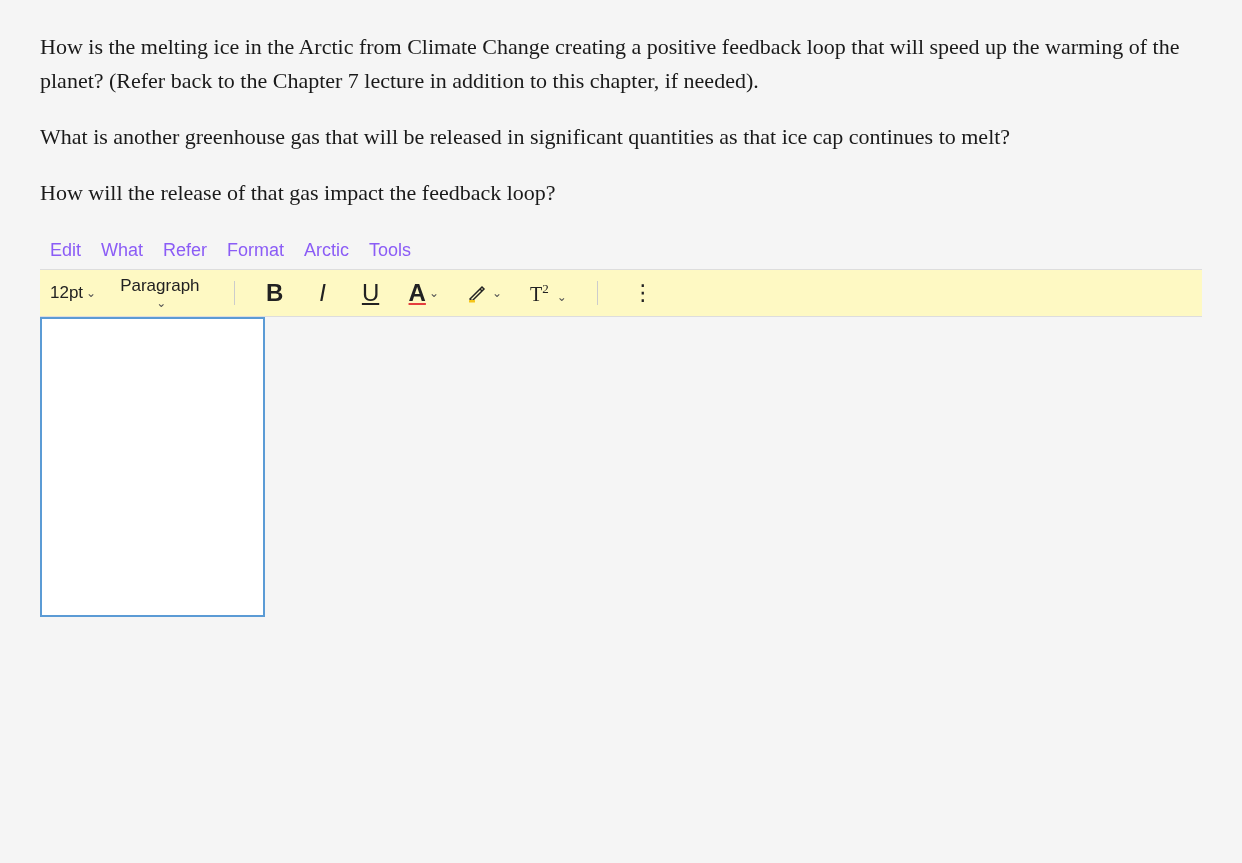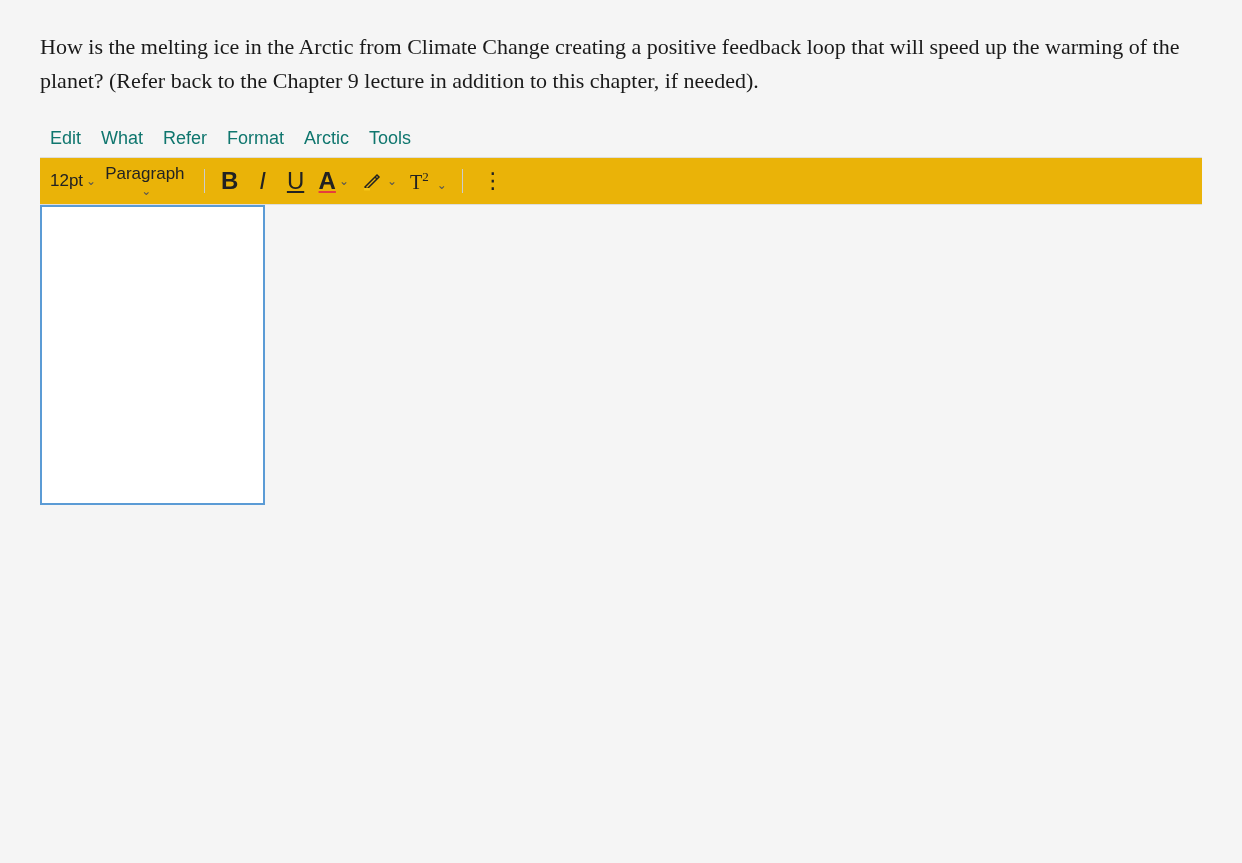--- a/index.html
+++ b/index.html
@@ -45,31 +45,31 @@
       align-items: center;
       gap: 20px;
       padding: 8px 10px;
       font-family: Arial, sans-serif;
       font-size: 18px;
       color: #222;
     }
 
     .menu-item {
       cursor: pointer;
-      color: #0f766e;
+      color: #8b5cf6;
       font-size: 18px;
       font-family: Arial, sans-serif;
     }
 
     .formatting-bar {
       display: flex;
       align-items: center;
-      gap: 5px;
+      gap: 20px;
       padding: 6px 10px;
-      background: #eab308;
+      background: #fef9c3;
       border-top: 1px solid #ddd;
       border-bottom: 1px solid #ddd;
     }
 
     .font-size-selector {
       display: flex;
       align-items: center;
       font-family: Arial, sans-serif;
       font-size: 17px;
       color: #222;
@@ -200,24 +200,30 @@
       background: #f5f5f5;
       border: none;
     }
   </style>
 </head>
 <body>
 
 <div class="page-container">
 
   <div class="question-block">
-    <p class="question-text">How is the melting ice in the Arctic from Climate Change creating a positive feedback loop that will speed up the warming of the planet? (Refer back to the Chapter 9 lecture in addition to this chapter, if needed).</p>
-  </div>
-
-
+    <p class="question-text">How is the melting ice in the Arctic from Climate Change creating a positive feedback loop that will speed up the warming of the planet? (Refer back to the Chapter 7 lecture in addition to this chapter, if needed).</p>
+  </div>
+
+  <div class="question-block">
+    <p class="question-text">What is another greenhouse gas that will be released in significant quantities as that ice cap continues to melt?</p>
+  </div>
+
+  <div class="question-block">
+    <p class="question-text">How will the release of that gas impact the feedback loop?</p>
+  </div>
 
   <div class="editor-wrapper">
     <div class="toolbar-and-editor">
 
       <div class="menu-bar">
         <span class="menu-item">Edit</span>
         <span class="menu-item">What</span>
         <span class="menu-item">Refer</span>
         <span class="menu-item">Format</span>
         <span class="menu-item">Arctic</span>

